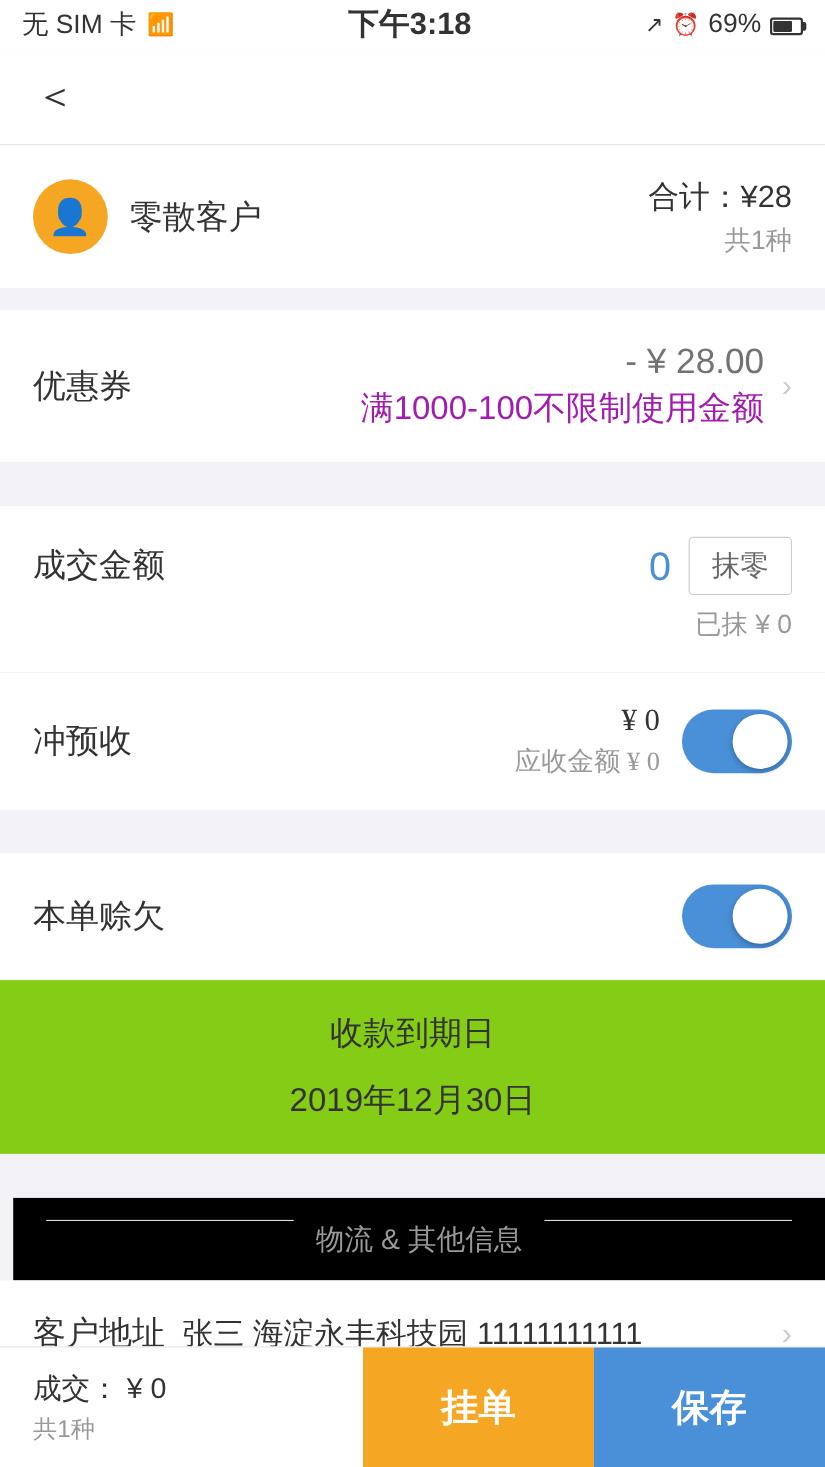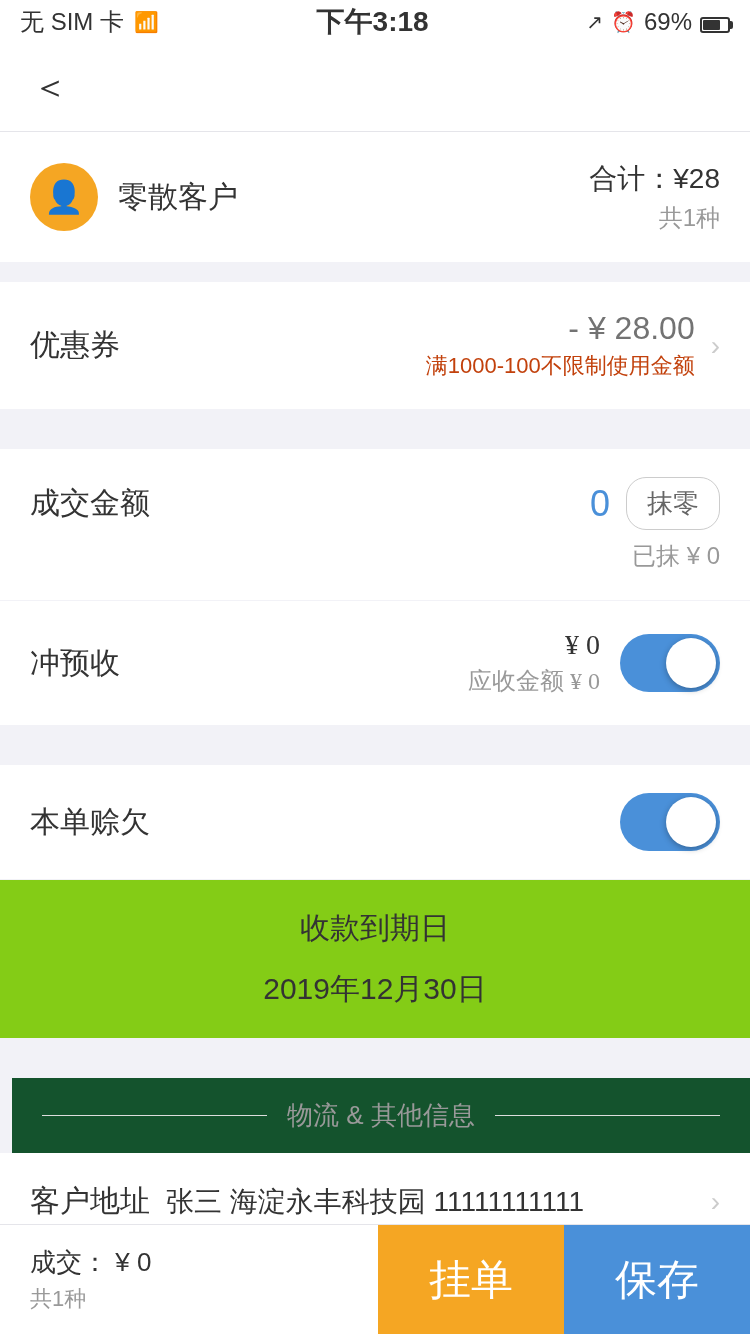--- a/index.html
+++ b/index.html
@@ -138,22 +138,22 @@
     }
     .row-value-area {
       text-align: right;
     }
     .coupon-discount {
       font-size: 32px;
       color: #737373;
       font-weight: 500;
     }
     .coupon-note {
-      font-size: 22px;
-      color: #c2410c;
+      font-size: 30px;
+      color: #a21caf;
       margin-top: 4px;
     }
     .chevron {
       font-size: 28px;
       color: #ccc;
     }
 
     
     .amount-section {
       background: #fff;
@@ -168,21 +168,21 @@
     .amount-input-area {
       display: flex; align-items: center; gap: 16px;
     }
     .amount-value {
       font-size: 36px;
       color: #4a90d9;
       font-weight: 500;
     }
     .round-btn {
       border: 1px solid #ccc;
-      border-radius: 20px;
+      border-radius: 4px;
       padding: 8px 20px;
       font-size: 26px;
       color: #666;
       background: #fff;
       cursor: pointer;
     }
     .amount-sub {
       font-size: 24px;
       color: #999;
       text-align: right;
@@ -248,23 +248,23 @@
       font-size: 30px;
       color: #333;
     }
     .debt-date-value {
       font-size: 30px;
       color: #333;
     }
 
     
     .logistics-divider {
-      background: #14532d;
+      background: #000000;
       padding: 20px 30px;
-      display: flex; align-items: center; justify-content: center;
+      display: flex; justify-content: center;
       gap: 20px;
       margin-left: 12px;
     }
     .logistics-line {
       flex: 1;
       height: 1px;
       background: #ddd;
     }
     .logistics-text {
       font-size: 26px;
@@ -309,24 +309,24 @@
       font-size: 26px;
       color: #333;
     }
     .bottom-count {
       font-size: 22px;
       color: #999;
       margin-top: 4px;
     }
     .bottom-btn {
       height: 110px;
-      width: 186px;
+      width: 210px;
       display: flex; align-items: center; justify-content: center;
-      font-size: 42px;
-      font-weight: 400;
+      font-size: 34px;
+      font-weight: 700;
       color: #fff;
       cursor: pointer;
     }
     .btn-hold { background: #f5a623; }
     .btn-save { background: #4a90d9; }
 
     .page-content {
       padding-bottom: 110px;
     }
   </style>

